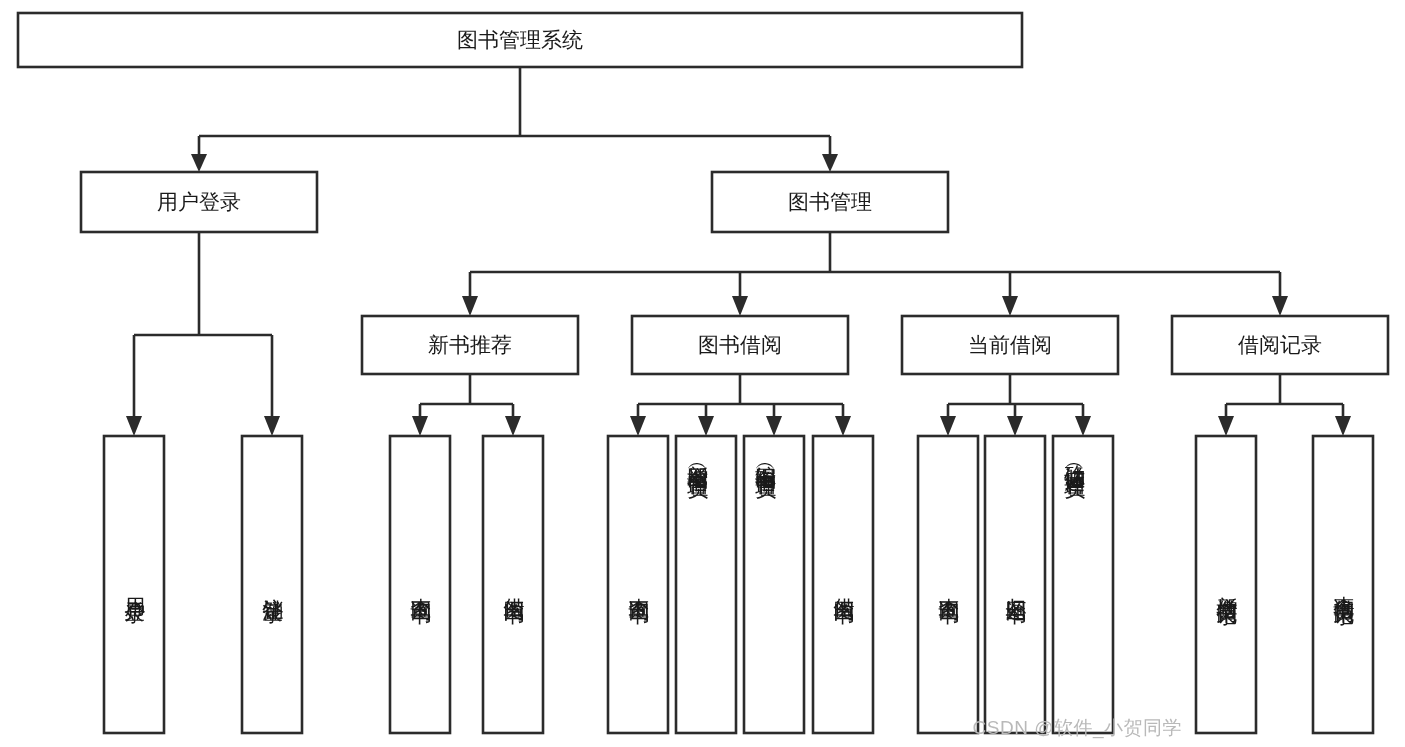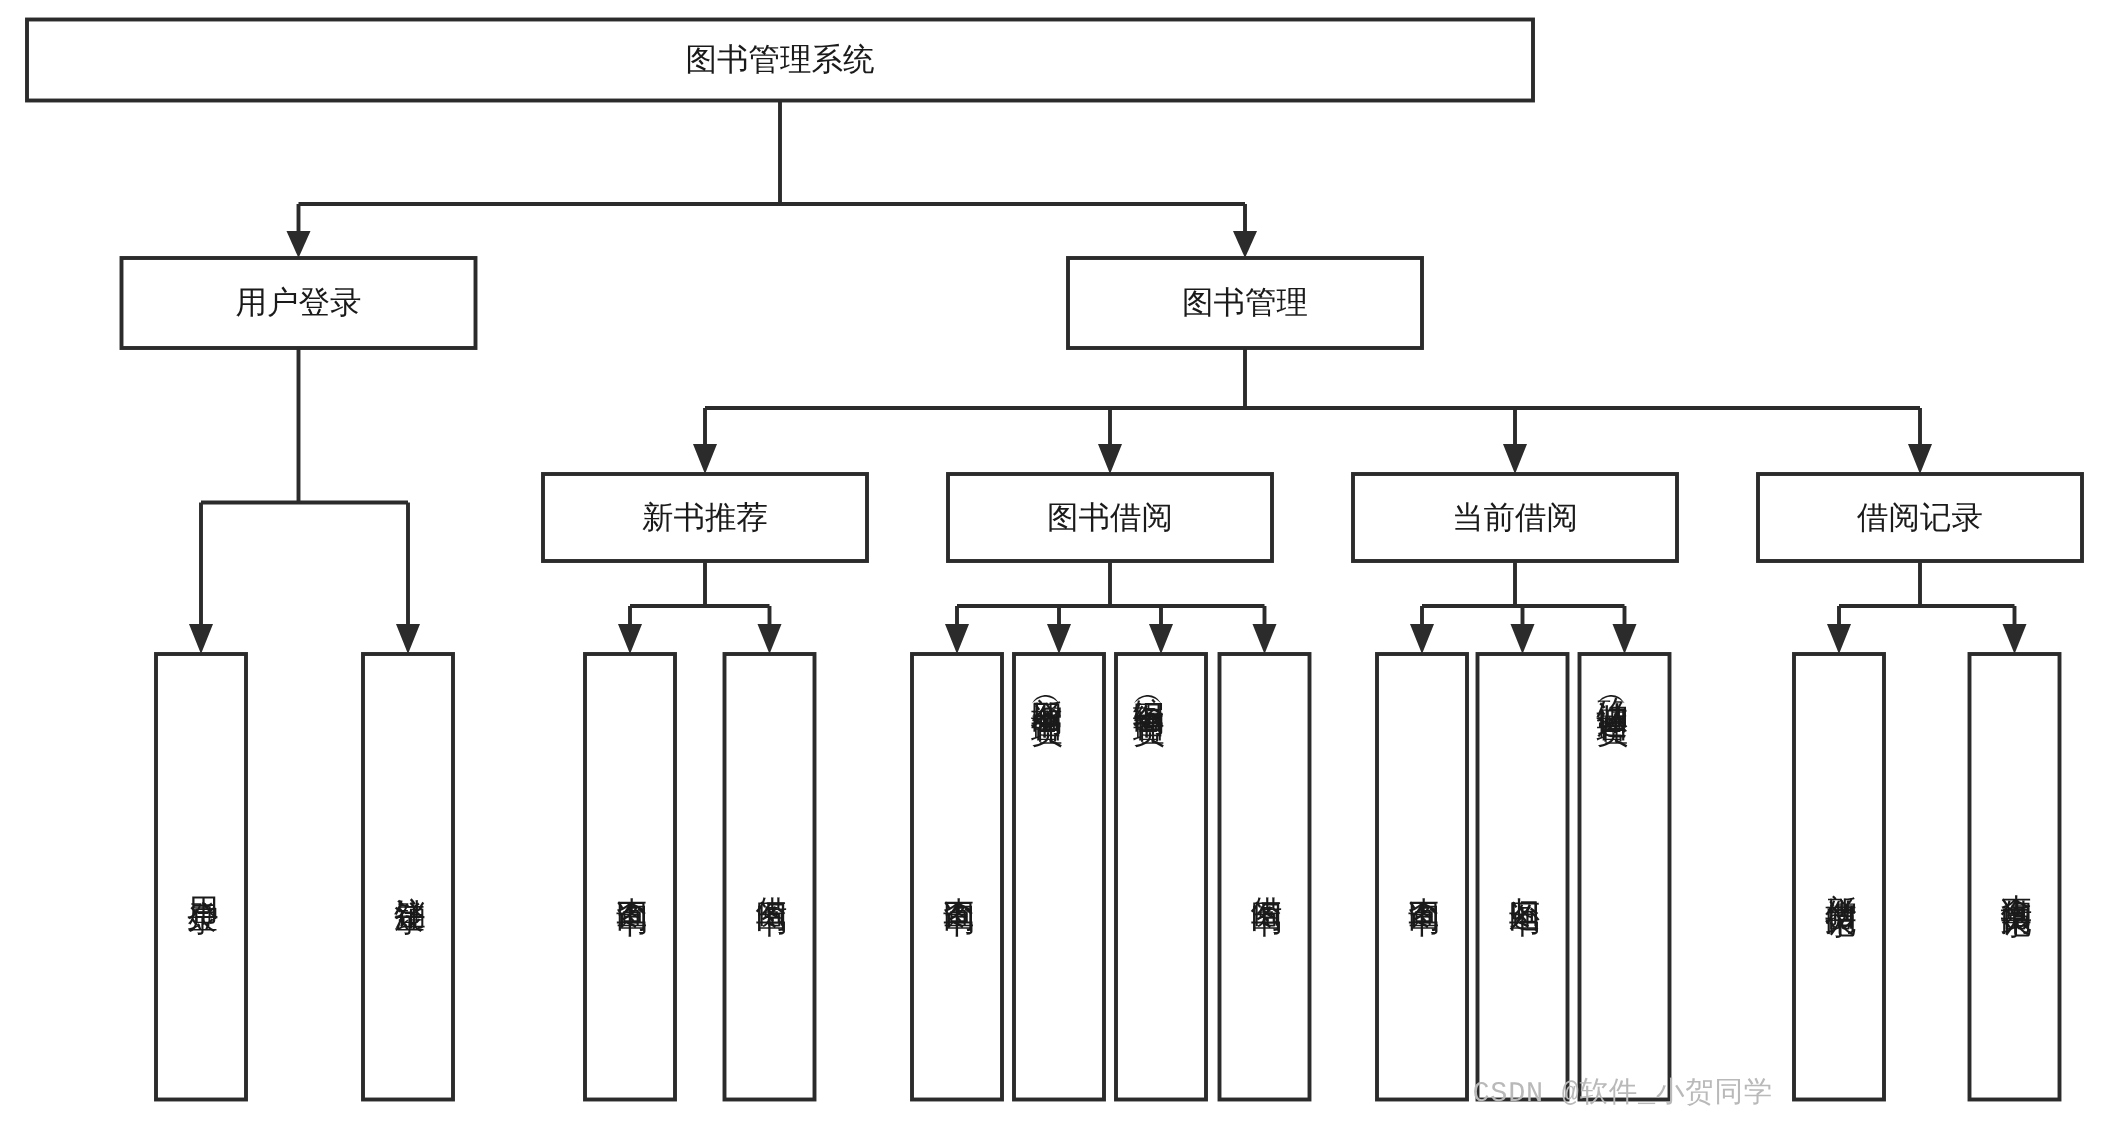--- a/index.html
+++ b/index.html
@@ -51,21 +51,21 @@
     stroke-linecap: butt;
   }
   .arrow-head {
     fill: #2b2b2b;
     stroke: none;
   }
   .watermark {
     position: absolute;
     right: 8px;
     bottom: 6px;
-    font-family: Liberation Mono, monospace;
+    font-family: Liberation Sans, sans-serif;
     font-size: 19px;
     color: #b9b9b9;
     white-space: nowrap;
     letter-spacing: 0.5px;
   }
 </style>
 </head>
 <body>
 
 <div id="diagram-root">

